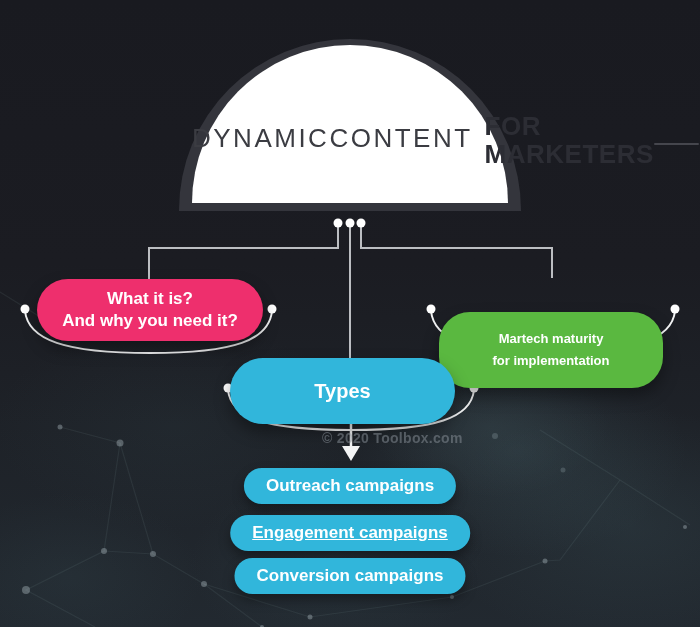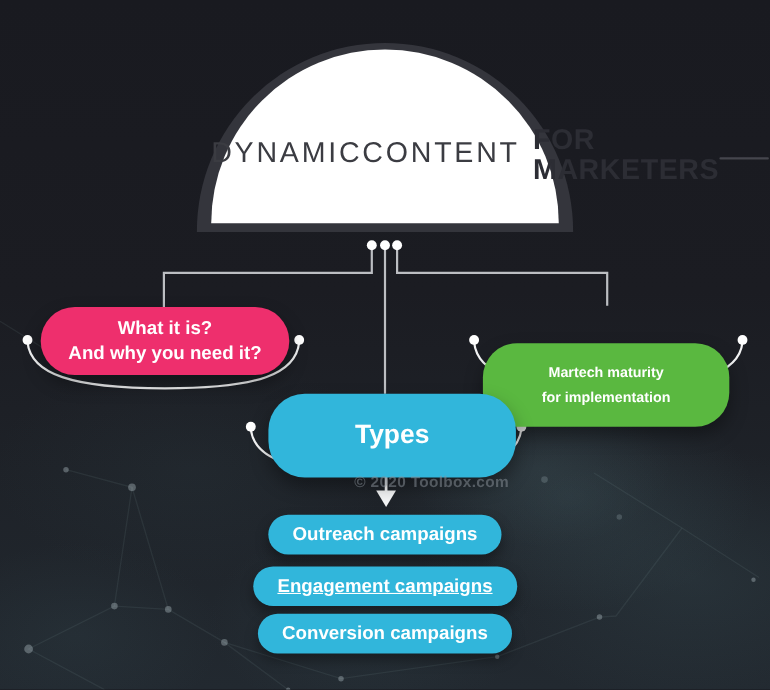--- a/index.html
+++ b/index.html
@@ -47,21 +47,21 @@
   .connectors{position:absolute;left:0;top:0;width:700px;height:627px;}
 
   
   .pill{
     position:absolute;display:flex;flex-direction:column;align-items:center;justify-content:center;
     color:#fff;font-weight:700;text-align:center;
     box-shadow:0 8px 16px rgba(0,0,0,0.35);
   }
   .pill-pink{left:37px;top:279px;width:226px;height:62px;border-radius:31px;background:#ee2f6d;font-size:17px;line-height:22px;}
   .pill-green{left:439px;top:278px;width:224px;height:76px;border-radius:31px;background:#5ab840;font-size:13px;line-height:22px;margin-top:34px;}
-  .pill-types{left:244px;top:358px;width:225px;height:76px;border-radius:33px;background:#31b6db;font-size:24px;}
+  .pill-types{left:230px;top:358px;width:225px;height:66px;border-radius:33px;background:#31b6db;font-size:20px;}
   .campaign{
     position:absolute;left:50%;transform:translateX(-50%);
     height:36px;border-radius:18px;background:#31b6db;color:#fff;
     font-size:17px;font-weight:700;display:flex;align-items:center;
     padding:0 22px;white-space:nowrap;box-shadow:0 6px 12px rgba(0,0,0,0.35);
   }
   .campaign.c1{top:468px;}
   .campaign.c2{top:515px;text-decoration:underline;}
   .campaign.c3{top:558px;}
 

